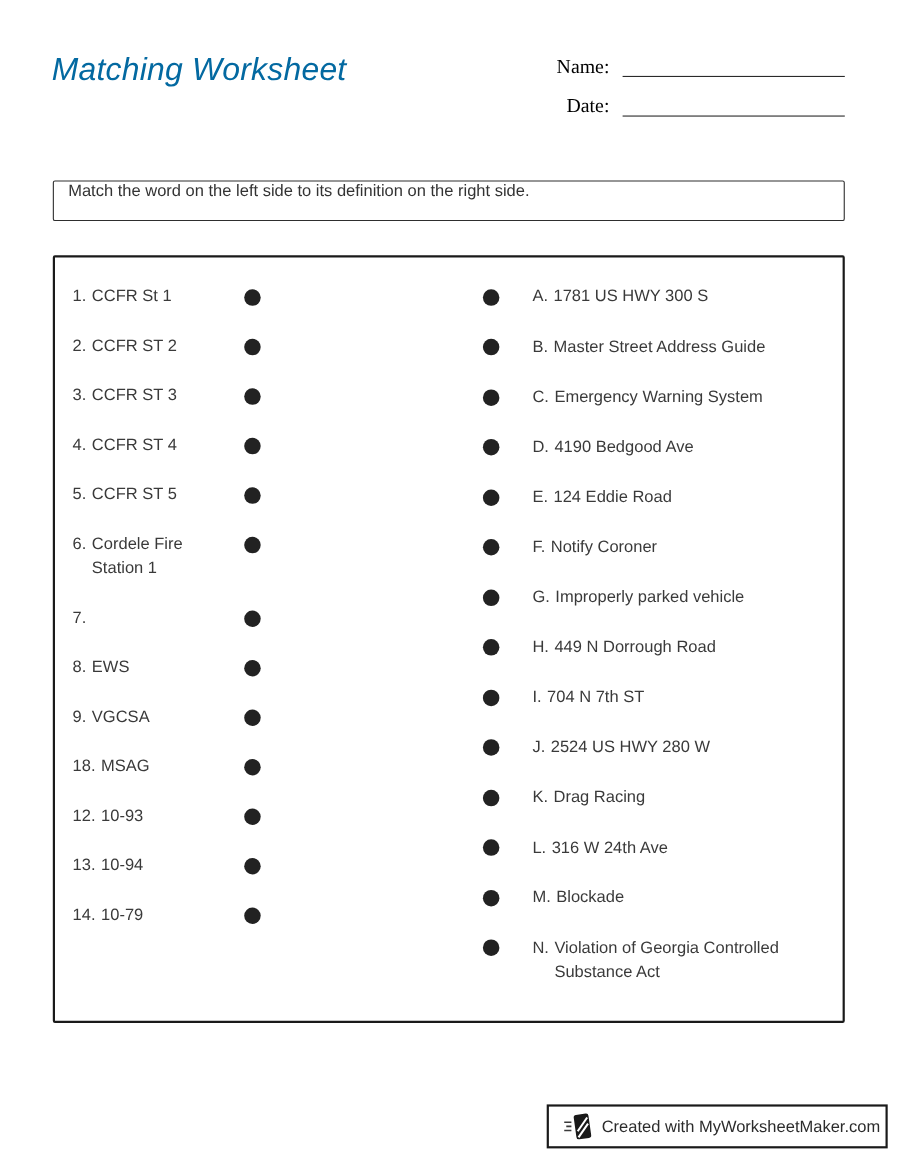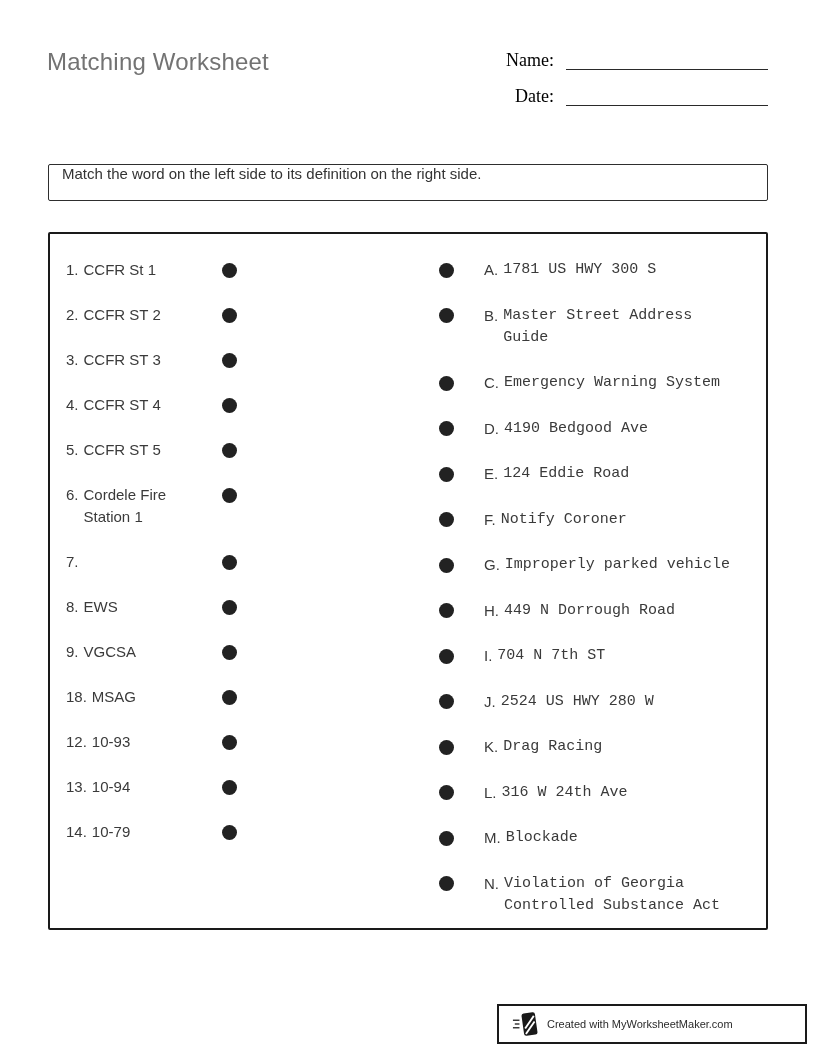--- a/index.html
+++ b/index.html
@@ -11,21 +11,21 @@
     color:#3a3a3a;
     overflow:hidden;
   }
 
   
   .header {
     position:absolute; left:47px; top:48px; right:48px;
     display:flex; justify-content:space-between; align-items:flex-start;
   }
   .page-title {
-    font-size:24px; font-weight:400; color:#737373; letter-spacing:0.2px;
+    font-size:29px; font-weight:400; color:#0369a1; letter-spacing:0.2px;font-style:italic;
   }
   .name-date { width:268px; margin-top:2px; }
   .nd-row { display:flex; align-items:flex-end; margin-bottom:16px; }
   .nd-label {
     font-family:"Liberation Serif", serif;
     font-size:18px; color:#000000;
     width:54px; text-align:right; line-height:20px;
   }
   .nd-line {
     flex:1; margin-left:12px; height:20px;
@@ -50,34 +50,34 @@
   .col { display:flex; flex-direction:column; }
   .left-column  { width:171px; row-gap:23px; }
   .right-column { margin-left:202px; row-gap:23.5px; }
 
   .match-row { display:flex; align-items:flex-start; }
   .left-row  { justify-content:space-between; }
 
   .item { display:flex; font-size:15px; line-height:22px; color:#3a3a3a; }
   .num  { white-space:nowrap; margin-right:5px; }
   .left-row  .text { max-width:100px; }
-  .right-row .text { max-width:230px;font-family:Liberation Mono, monospace; }
+  .right-row .text { max-width:230px; }
 
   .dot {
     width:15px; height:15px; border-radius:50%;
     background:#222222; flex-shrink:0; margin-top:3.5px;
   }
   .right-row .dot { margin-right:30px; }
 
   
   .footer-box {
     position:absolute; left:497px; top:1004px; width:310px; height:40px;
     border:2px solid #1a1a1a;
     display:flex; align-items:center; padding-left:13px;
-    font-size:11px; color:#2b2b2b;
+    font-size:15px; color:#2b2b2b;
   }
   .footer-icon { width:28px; height:28px; margin-right:7px; flex-shrink:0; }
   .footer-text { white-space:nowrap; }
 </style>
 </head>
 <body>
 
 <div class="header">
   <div class="page-title">Matching Worksheet</div>
   <div class="name-date">

